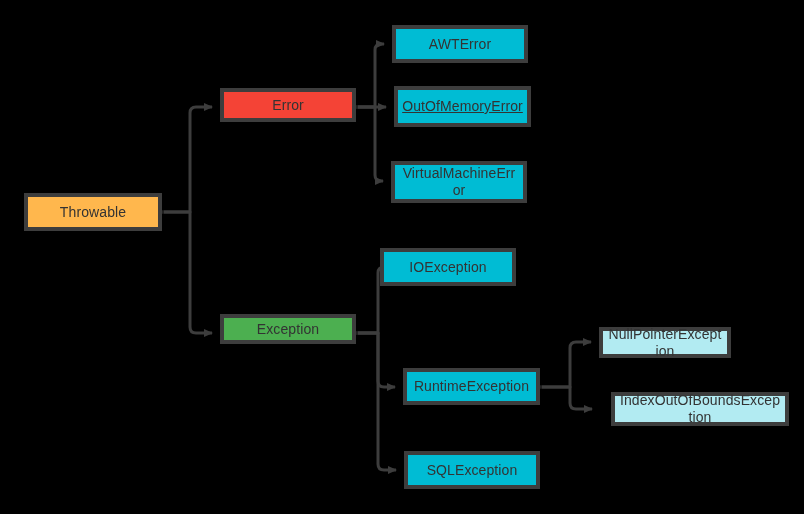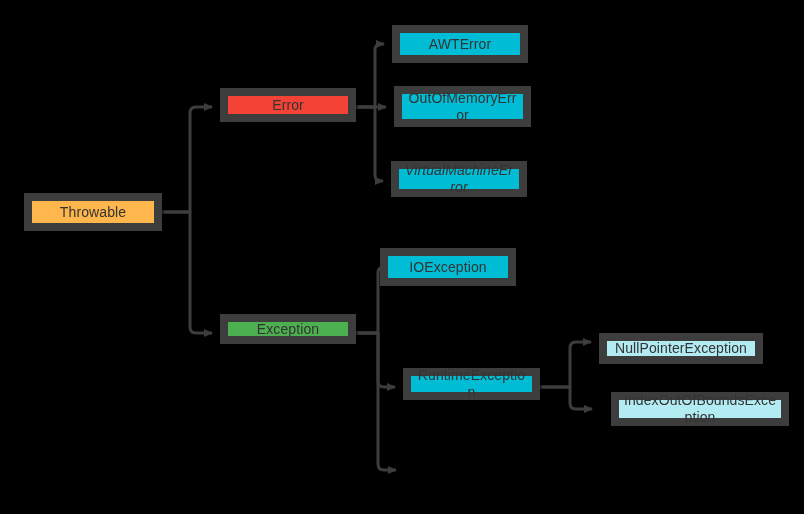--- a/index.html
+++ b/index.html
@@ -24,21 +24,21 @@
     height: 514px;
     pointer-events: none;
   }
   .node {
     position: absolute;
     box-sizing: border-box;
     display: flex;
     align-items: center;
     justify-content: center;
     text-align: center;
-    border: 8px solid #be185d;
+    border: 4px solid #be185d;
     color: #333333;
     font-size: 14px;
     line-height: 17px;
     letter-spacing: 0.1px;
     padding: 0 4px;
     box-shadow: 2px 2px 0 rgba(0,0,0,0.45);
     z-index: 2;
   }
   .node-label {
     display: block;
@@ -86,31 +86,34 @@
   </div>
   <div class="node" style="left: 220px; top: 88px; width: 136px; height: 34px; background: rgb(244, 67, 54); border-color: rgb(61, 61, 61); color: rgb(51, 51, 51);">
     <span class="node-label">Error</span>
   </div>
   <div class="node" style="left: 220px; top: 314px; width: 136px; height: 30px; background: rgb(76, 175, 80); border-color: rgb(61, 61, 61); color: rgb(51, 51, 51);">
     <span class="node-label">Exception</span>
   </div>
   <div class="node" style="left: 392px; top: 25px; width: 136px; height: 38px; background: rgb(0, 188, 212); border-color: rgb(61, 61, 61); color: rgb(51, 51, 51);">
     <span class="node-label">AWTError</span>
   </div>
-  <div class="node" style="left: 394px; top: 86px; width: 137px; height: 41px; background: rgb(0, 188, 212); border-color: rgb(61, 61, 61); color: rgb(51, 51, 51);">
+  <div class="node" style="left: 394px; top: 86px; width: 137px; height: 41px; background: rgb(0, 188, 212); border-color: rgb(61, 61, 61); color: rgb(51, 51, 51); text-decoration: underline;">
     <span class="node-label">OutOfMemoryError</span>
   </div>
-  <div class="node" style="left: 391px; top: 161px; width: 136px; height: 36px; background: rgb(0, 188, 212); border-color: rgb(61, 61, 61); color: rgb(51, 51, 51); font-style: italic;">
+  <div class="node" style="left: 391px; top: 161px; width: 136px; height: 42px; background: rgb(0, 188, 212); border-color: rgb(61, 61, 61); color: rgb(51, 51, 51);">
     <span class="node-label">VirtualMachineError</span>
   </div>
   <div class="node" style="left: 380px; top: 248px; width: 136px; height: 38px; background: rgb(0, 188, 212); border-color: rgb(61, 61, 61); color: rgb(51, 51, 51);">
     <span class="node-label">IOException</span>
   </div>
-  <div class="node" style="left: 403px; top: 368px; width: 137px; height: 32px; background: rgb(0, 188, 212); border-color: rgb(61, 61, 61); color: rgb(51, 51, 51);">
+  <div class="node" style="left: 403px; top: 368px; width: 137px; height: 37px; background: rgb(0, 188, 212); border-color: rgb(61, 61, 61); color: rgb(51, 51, 51);">
     <span class="node-label">RuntimeException</span>
   </div>
-  <div class="node" style="left: 599px; top: 327px; width: 164px; height: 31px; background: rgb(178, 235, 242); border-color: rgb(61, 61, 61); color: rgb(51, 51, 51); margin-top: 6px;">
+  <div class="node" style="left: 404px; top: 451px; width: 136px; height: 38px; background: rgb(0, 188, 212); border-color: rgb(61, 61, 61); color: rgb(51, 51, 51);">
+    <span class="node-label">SQLException</span>
+  </div>
+  <div class="node" style="left: 599px; top: 327px; width: 132px; height: 31px; background: rgb(178, 235, 242); border-color: rgb(61, 61, 61); color: rgb(51, 51, 51);">
     <span class="node-label">NullPointerException</span>
   </div>
   <div class="node" style="left: 600px; top: 392px; width: 178px; height: 34px; background: rgb(178, 235, 242); border-color: rgb(61, 61, 61); color: rgb(51, 51, 51); margin-left: 11px;">
     <span class="node-label">IndexOutOfBoundsException</span>
   </div>
 </div>
 
 </body></html>

